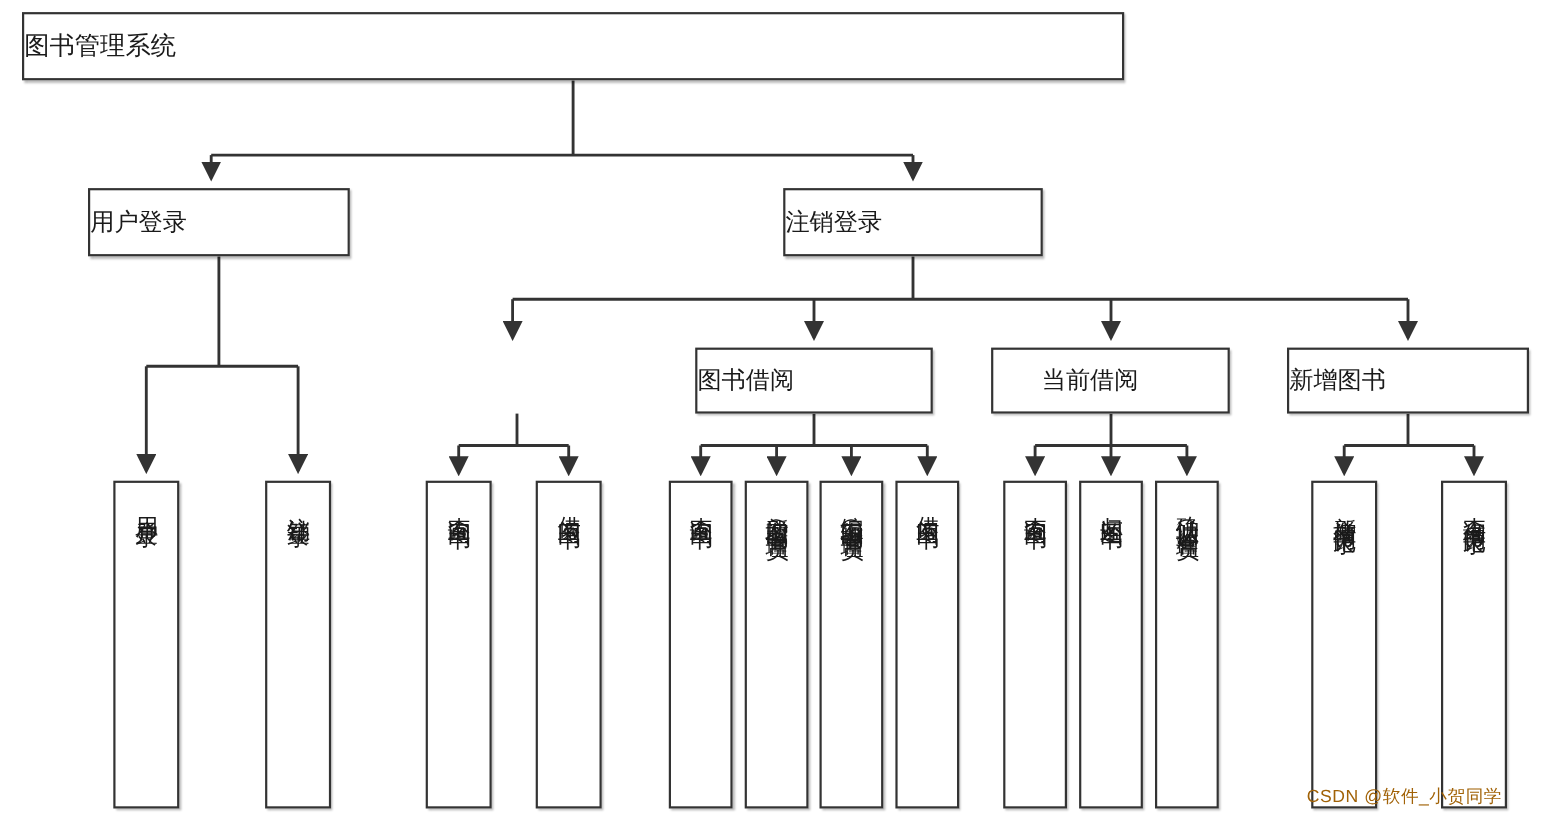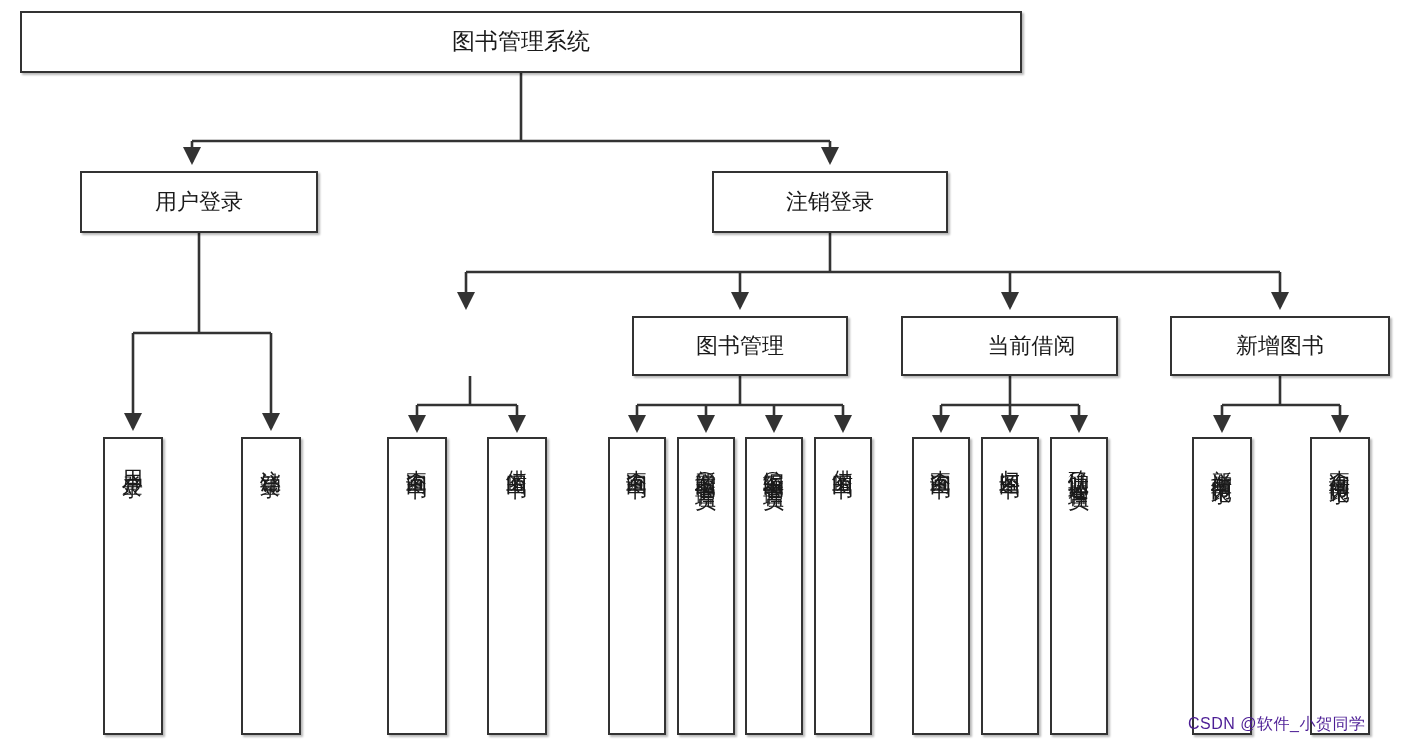--- a/index.html
+++ b/index.html
@@ -24,21 +24,20 @@
     height: 747px;
     pointer-events: none;
   }
   .node {
     position: absolute;
     background: #ffffff;
     border: 2px solid #333333;
     box-shadow: 2px 2px 2px rgba(0,0,0,0.28);
     display: flex;
     align-items: center;
-    justify-content: center;
     color: #1a1a1a;
     z-index: 2;
   }
   .node .label {
     color: #1a1a1a;
     line-height: 1.18;
     text-align: center;
     white-space: pre;
   }
   .node.root .label   { font-size: 23px; }
@@ -54,21 +53,21 @@
     text-orientation: upright;
     font-size: 21px;
     letter-spacing: 3px;
     line-height: 1;
   }
   .watermark {
     position: absolute;
     left: 1188px;
     top: 714px;
     font-size: 16px;
-    color: #4c1d95;
+    color: #a16207;
     letter-spacing: 0.5px;
     z-index: 3;
     white-space: nowrap;
   }
 </style>
 </head>
 <body>
 
 <div id="diagram">
 
@@ -127,21 +126,21 @@
   </div>
 
   <div class="node level2" style="left:80px; top:171px; width:238px; height:62px;">
     <span class="label">用户登录</span>
   </div>
   <div class="node level2" style="left:712px; top:171px; width:236px; height:62px;">
     <span class="label">注销登录</span>
   </div>
 
   <div class="node level3" style="left:632px; top:316px; width:216px; height:60px;">
-    <span class="label">图书管理</span>
+    <span class="label">图书借阅</span>
   </div>
   <div class="node level3" style="left:901px; top:316px; width:217px; height:60px;padding-left:44px;">
     <span class="label">当前借阅</span>
   </div>
   <div class="node level3" style="left:1170px; top:316px; width:220px; height:60px;">
     <span class="label">新增图书</span>
   </div>
 
   <div class="node leaf" style="left:103px; top:437px; width:60px; height:298px;">
     <span class="label">用户登录</span>

